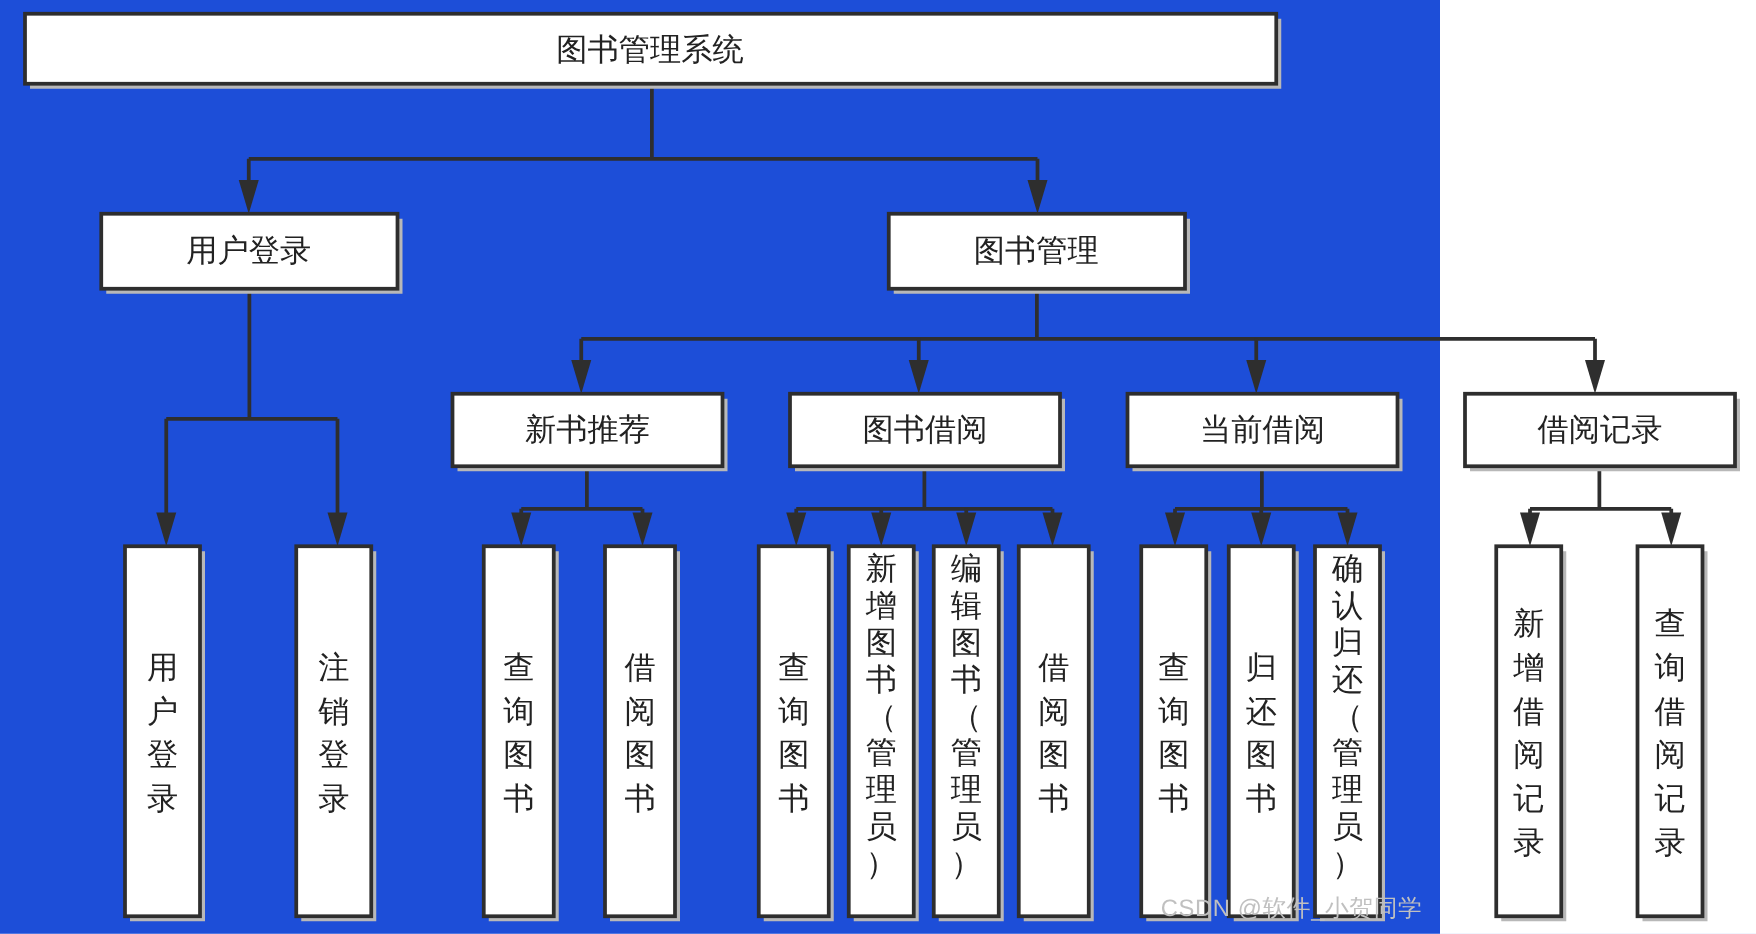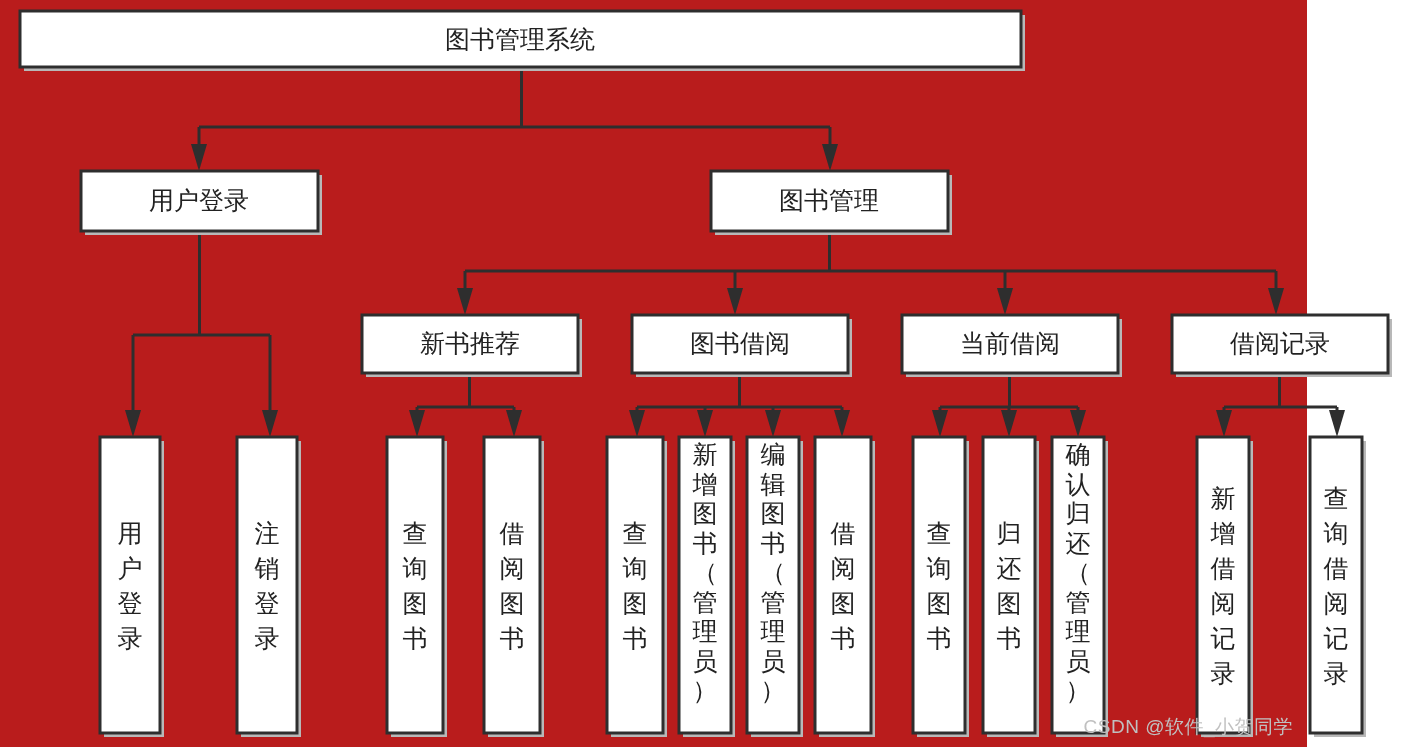--- a/index.html
+++ b/index.html
@@ -8,23 +8,23 @@
     background: #ffffff;
   }
   body {
     width: 1405px;
     height: 747px;
     overflow: hidden;
     font-family: "Liberation Sans", "DejaVu Sans", sans-serif;
   }
   #diagram-root {
     position: relative;
-    width: 1307px;
+    width: 1152px;
     height: 747px;
-    background: #b91c1c;
+    background: #1d4ed8;
   }
   svg#tree-svg {
     position: absolute;
     left: 0;
     top: 0;
     width: 1405px;
     height: 747px;
     display: block;
   }
   .node-rect {

